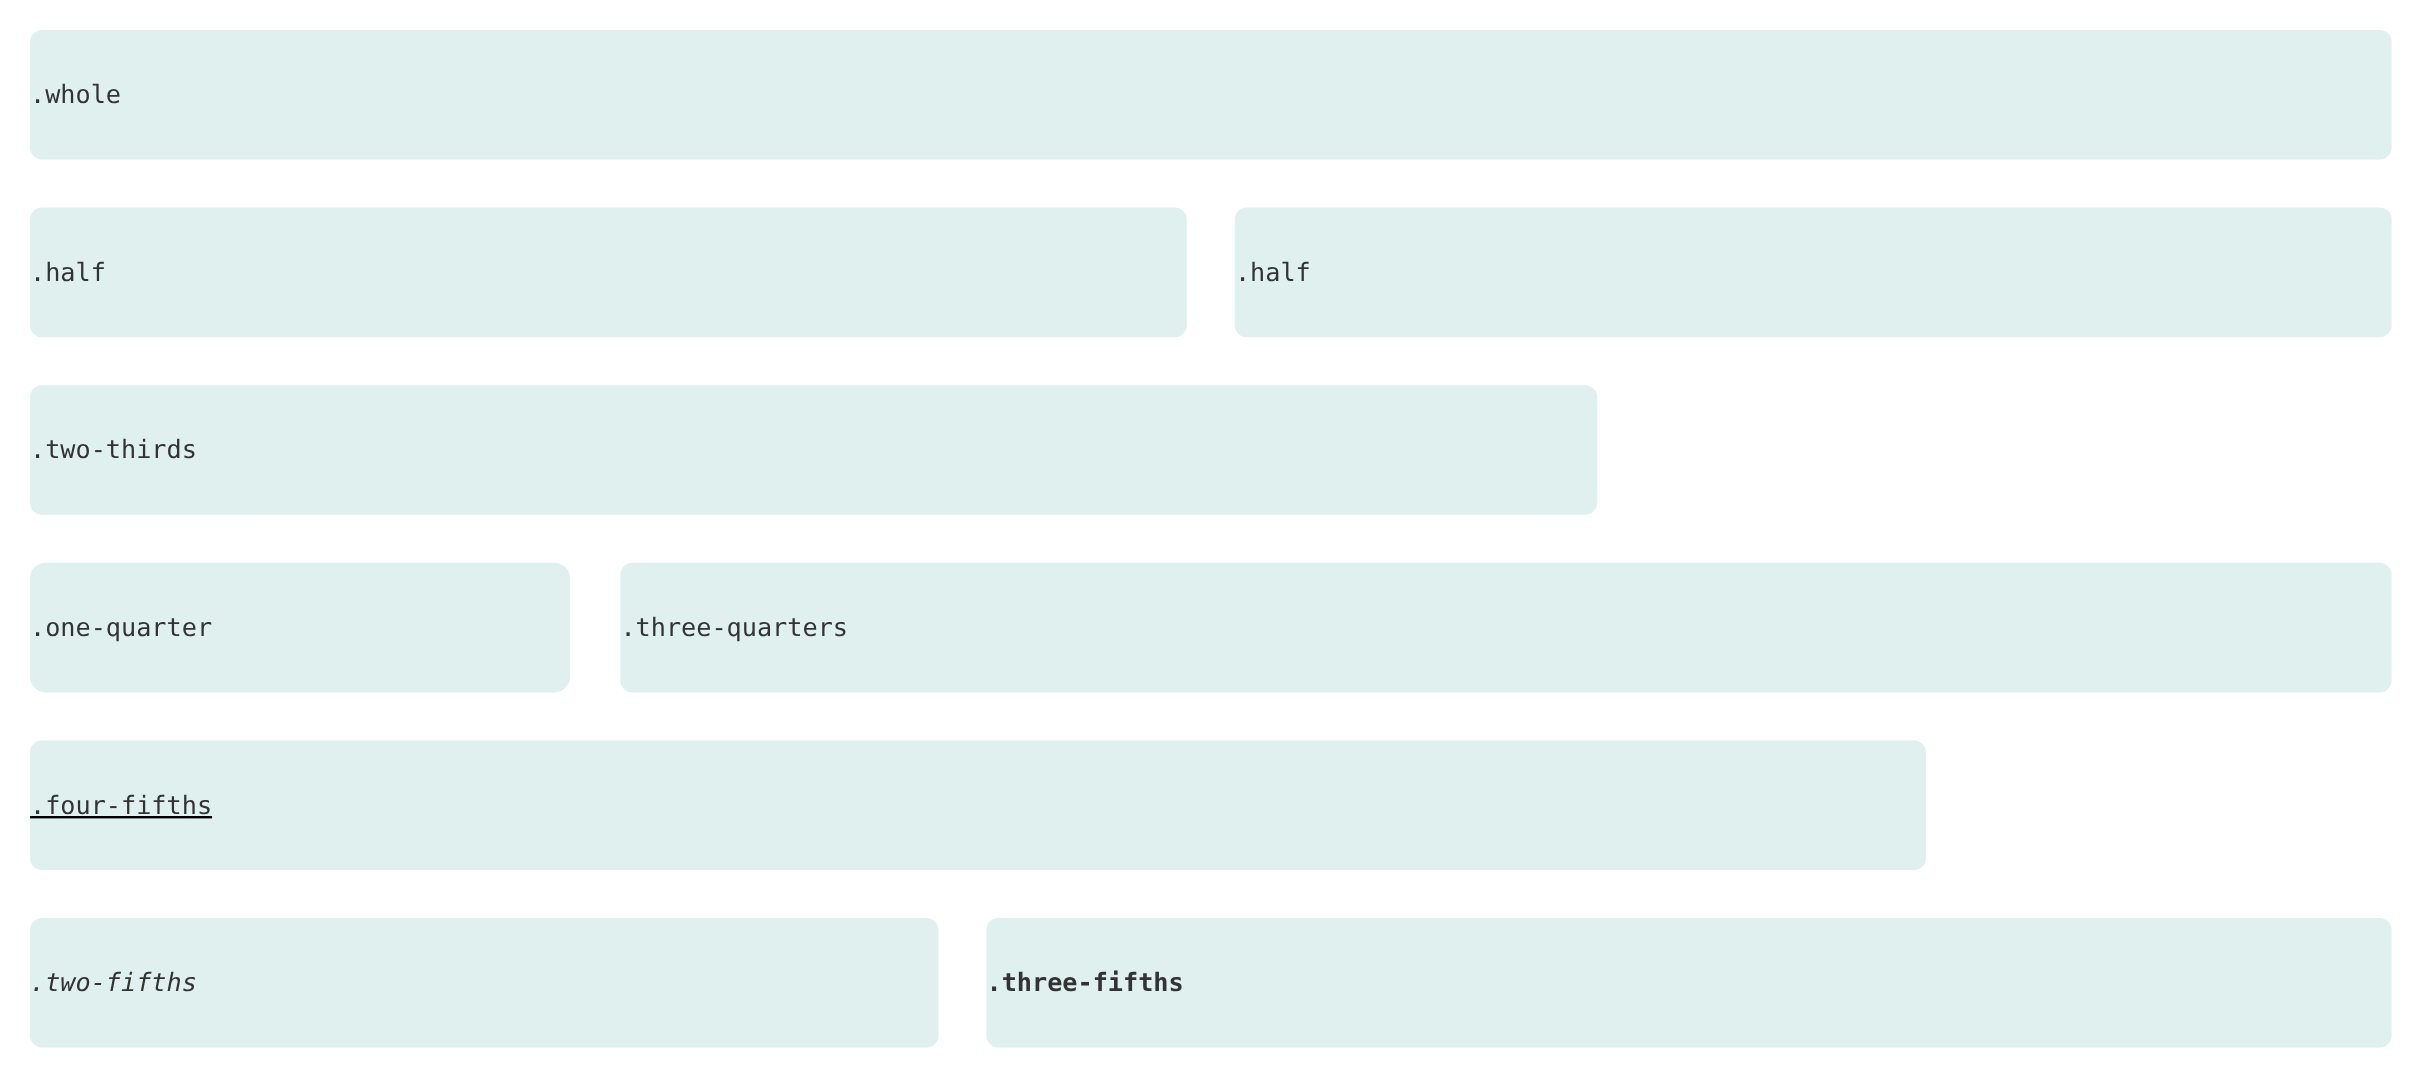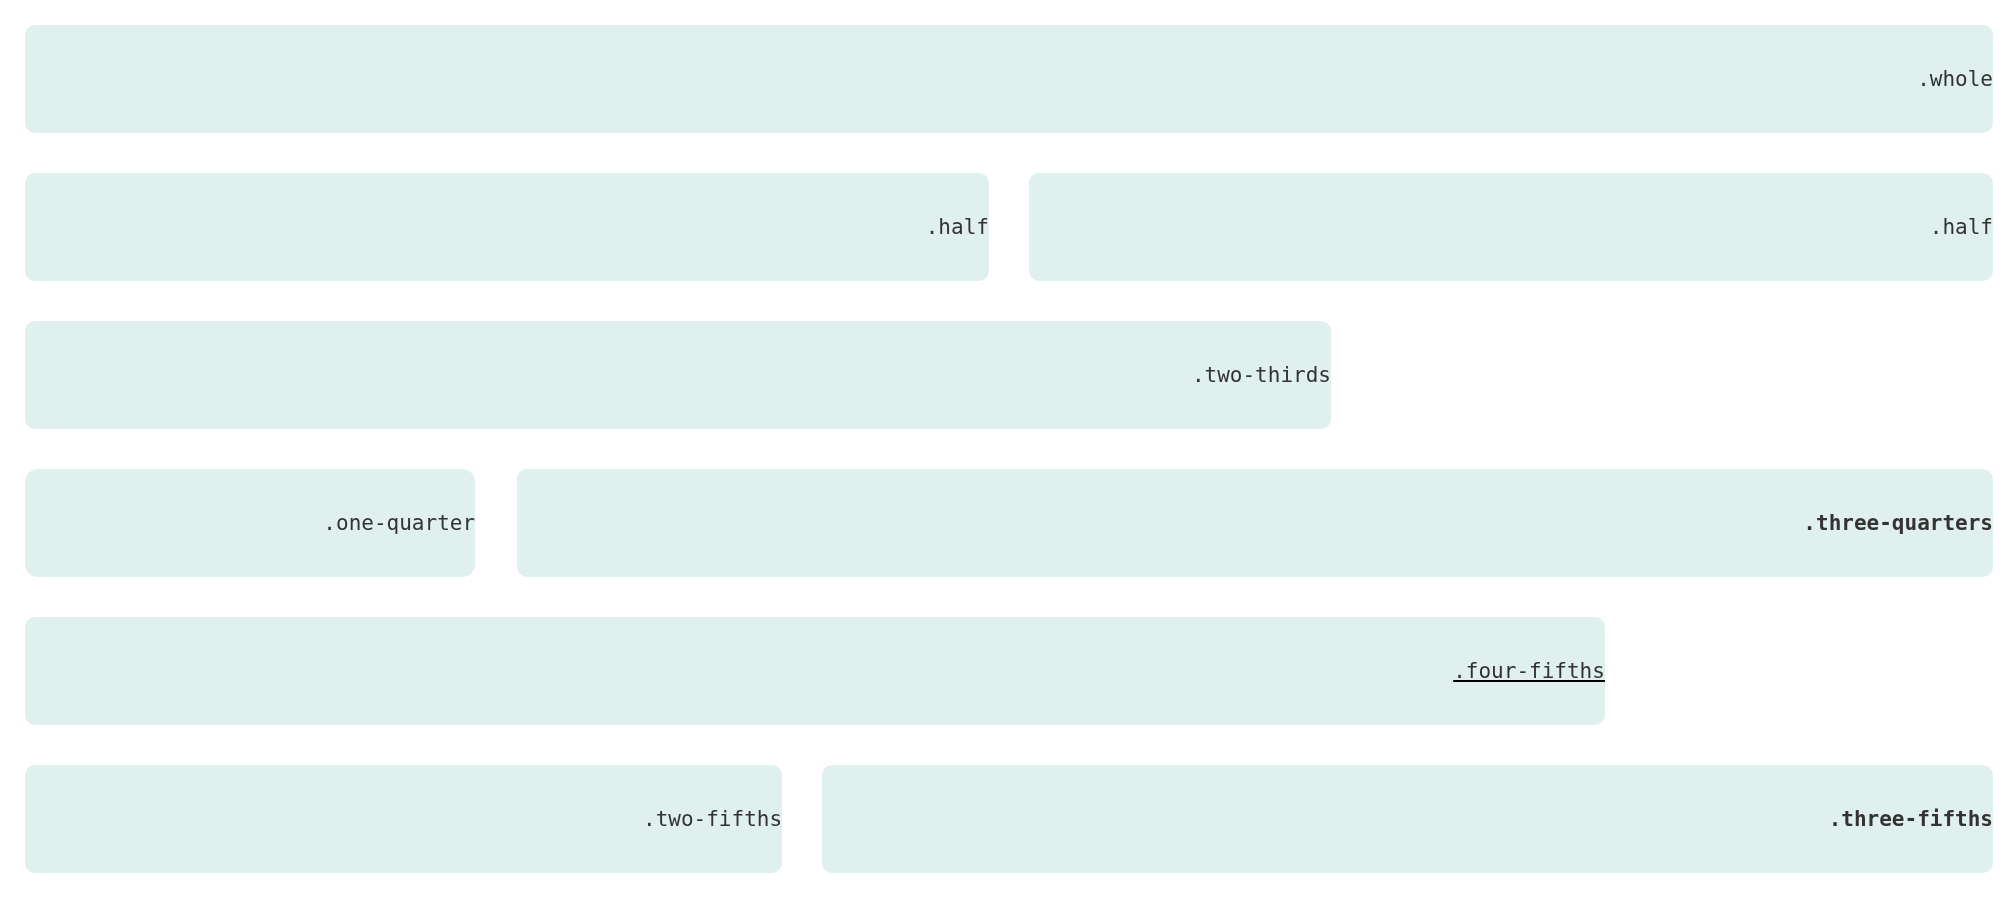--- a/index.html
+++ b/index.html
@@ -26,21 +26,21 @@
   }
   .grid-row:last-child {
     margin-bottom: 0;
   }
   .grid-box {
     height: 108px;
     background: var(--box-bg, #dff0ee);
     border-radius: 10px;
     display: flex;
     align-items: center;
-    justify-content: flex-end;
+    justify-content: flex-start;
     box-sizing: border-box;
   }
   .grid-box-label {
     font-size: 21px;
     line-height: 1;
     color: var(--label-color, #333333);
     letter-spacing: 0;
     white-space: nowrap;
   }
 </style>
@@ -58,42 +58,42 @@
   <div class="grid-row">
     <div class="grid-box" style="width: 48.98%;">
       <span class="grid-box-label">.half</span>
     </div>
     <div class="grid-box" style="width: 48.98%;">
       <span class="grid-box-label">.half</span>
     </div>
   </div>
 
   <div class="grid-row">
-    <div class="grid-box" style="width: 66.36%; padding-left: 19px;">
+    <div class="grid-box" style="width: 66.36%;">
       <span class="grid-box-label">.two-thirds</span>
     </div>
   </div>
 
   <div class="grid-row">
     <div class="grid-box" style="width: 22.87%; border-radius: 13px;">
       <span class="grid-box-label">.one-quarter</span>
     </div>
-    <div class="grid-box" style="width: 75%; font-weight: bold;">
+    <div class="grid-box" style="width: 75%;">
       <span class="grid-box-label">.three-quarters</span>
     </div>
   </div>
 
   <div class="grid-row">
     <div class="grid-box" style="width: 80.28%; text-decoration: underline;">
       <span class="grid-box-label">.four-fifths</span>
     </div>
   </div>
 
   <div class="grid-row">
-    <div class="grid-box" style="width: 38.47%;">
+    <div class="grid-box" style="width: 38.47%; font-style: italic;">
       <span class="grid-box-label">.two-fifths</span>
     </div>
     <div class="grid-box" style="width: 59.5%; font-weight: bold;">
       <span class="grid-box-label">.three-fifths</span>
     </div>
   </div>
 
 </div>
 
 </body></html>

